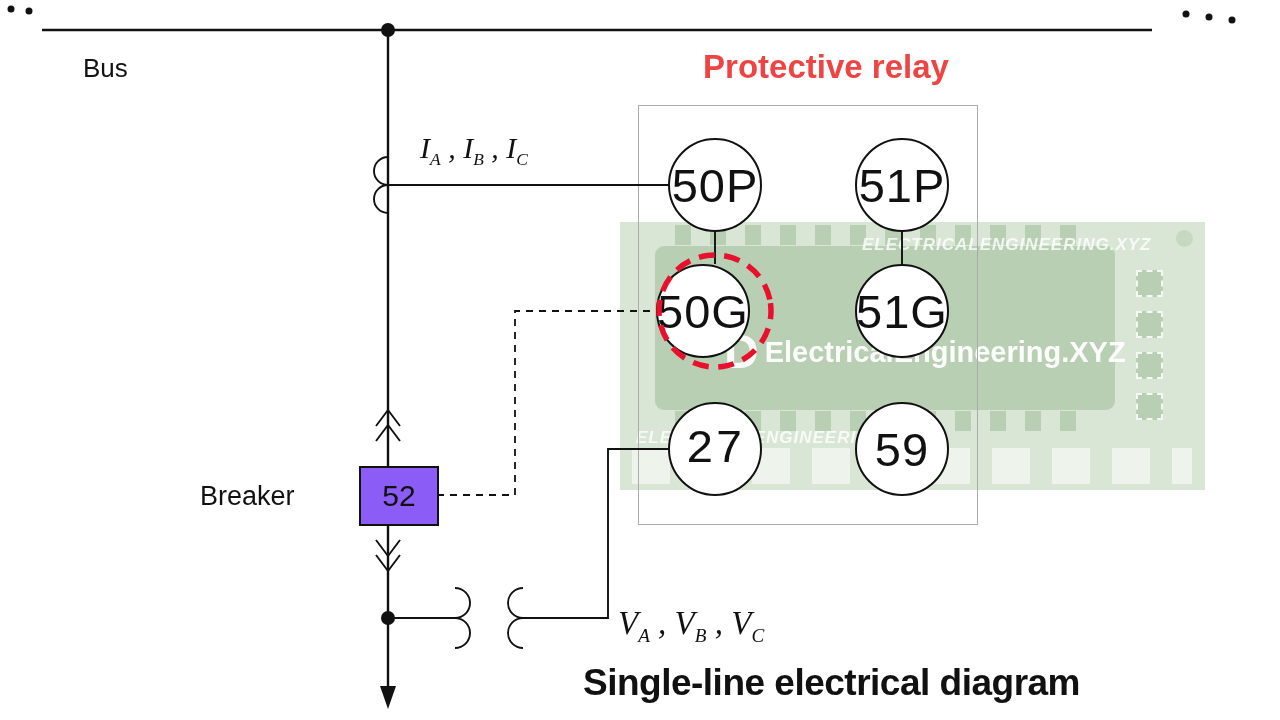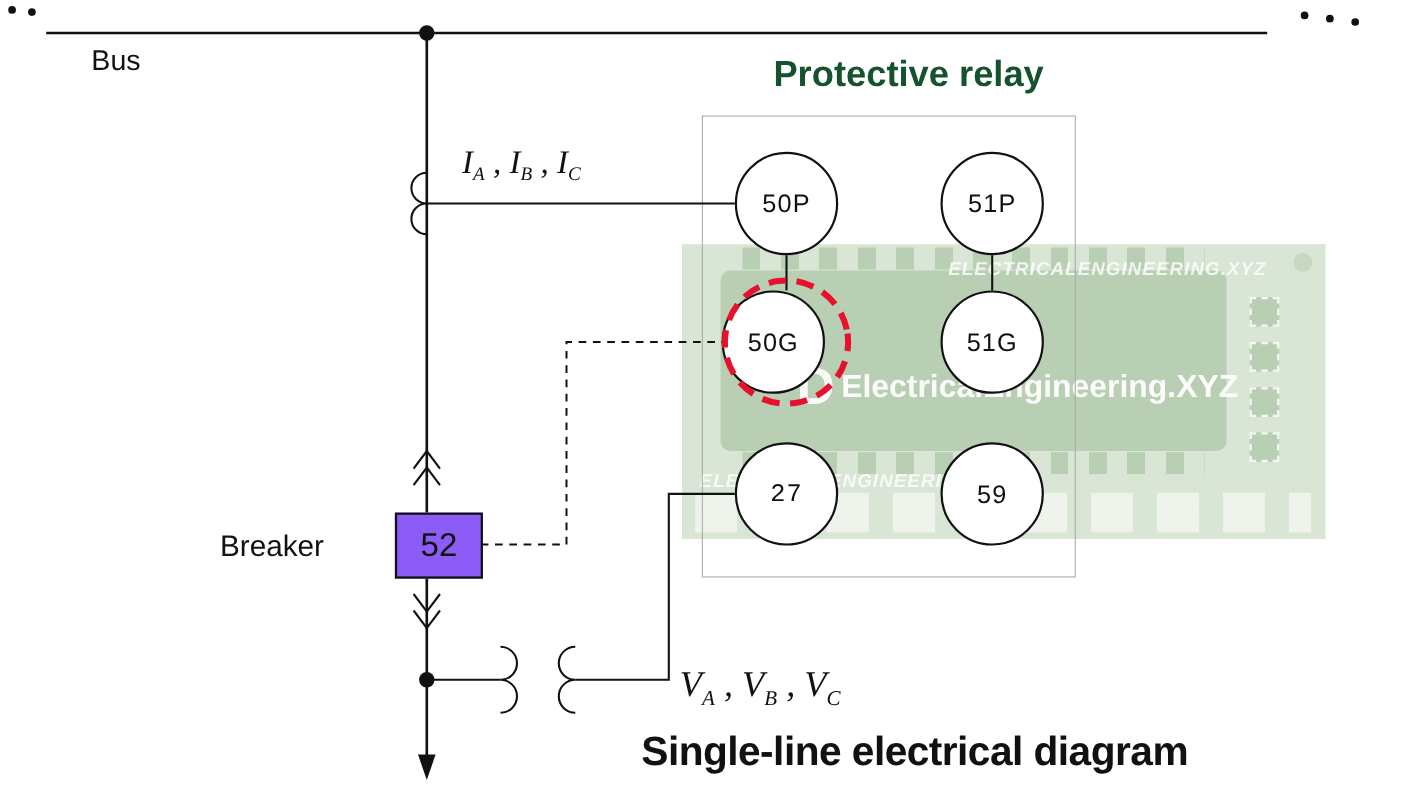--- a/index.html
+++ b/index.html
@@ -29,21 +29,21 @@
                  letter-spacing:1px; color:rgba(255,255,255,0.78); white-space:nowrap; }
   .wm-main { position:absolute; left:104px; top:106px; display:flex; align-items:center; gap:6px; }
   .wm-logo { font-size:48px; font-weight:bold; color:rgba(255,255,255,0.92); line-height:1; }
   .wm-main-text { font-size:29px; font-weight:bold; color:rgba(255,255,255,0.95); white-space:nowrap; }
 
   
   .relay-box { position:absolute; left:638px; top:105px; width:340px; height:420px;
                border:1px solid #ababab; background:transparent; z-index:1; }
   .relay-circle { position:absolute; width:94px; height:94px; border:2px solid #111; border-radius:50%;
                   background:#fff; z-index:3; display:flex; align-items:center; justify-content:center;
-                  font-size:23px; letter-spacing:1px; color:#111; }
+                  font-size:47px; letter-spacing:1px; color:#111; }
   .c-50p { left:668px; top:138px; }
   .c-51p { left:855px; top:138px; }
   .c-50g { left:656px; top:264px; }
   .c-51g { left:855px; top:264px; }
   .c-27  { left:668px; top:402px;font-family:Liberation Mono, monospace; }
   .c-59  { left:855px; top:402px; }
 
   
   svg.lines   { position:absolute; left:0; top:0; z-index:2; pointer-events:none; }
   svg.overlay { position:absolute; left:0; top:0; z-index:4; pointer-events:none; }
@@ -53,23 +53,23 @@
 
   
   .breaker-box { position:absolute; left:359px; top:466px; width:80px; height:60px;
                  border:2.5px solid #111; background:#8b5cf6; z-index:3;
                  display:flex; align-items:center; justify-content:center; font-size:30px; }
   .breaker-label { position:absolute; left:200px; top:481px; width:140px; text-align:left;
                    font-size:27px; z-index:5; }
 
   
   .lbl { position:absolute; z-index:5; white-space:pre; }
-  .bus-label { left:83px; top:40px; font-size:26px; }
+  .bus-label { left:83px; top:53px; font-size:26px; }
   .title { left:640px; top:48px; width:372px; text-align:center;
-           font-size:33px; font-weight:bold; color:#14532d; }
+           font-size:33px; font-weight:bold; color:#ef4444; }
   .math-label { font-family:Liberation Serif, serif; font-style:italic; }
   .math-label sub { font-size:0.58em; }
   .ct-label { left:420px; top:131px; font-size:30px; }
   .vt-label { left:618px; top:605px; font-size:33px; }
   .caption  { left:583px; top:662px; font-size:37px; font-weight:bold; 
               letter-spacing:-0.5px; }
 </style>
 </head>
 <body>
 

